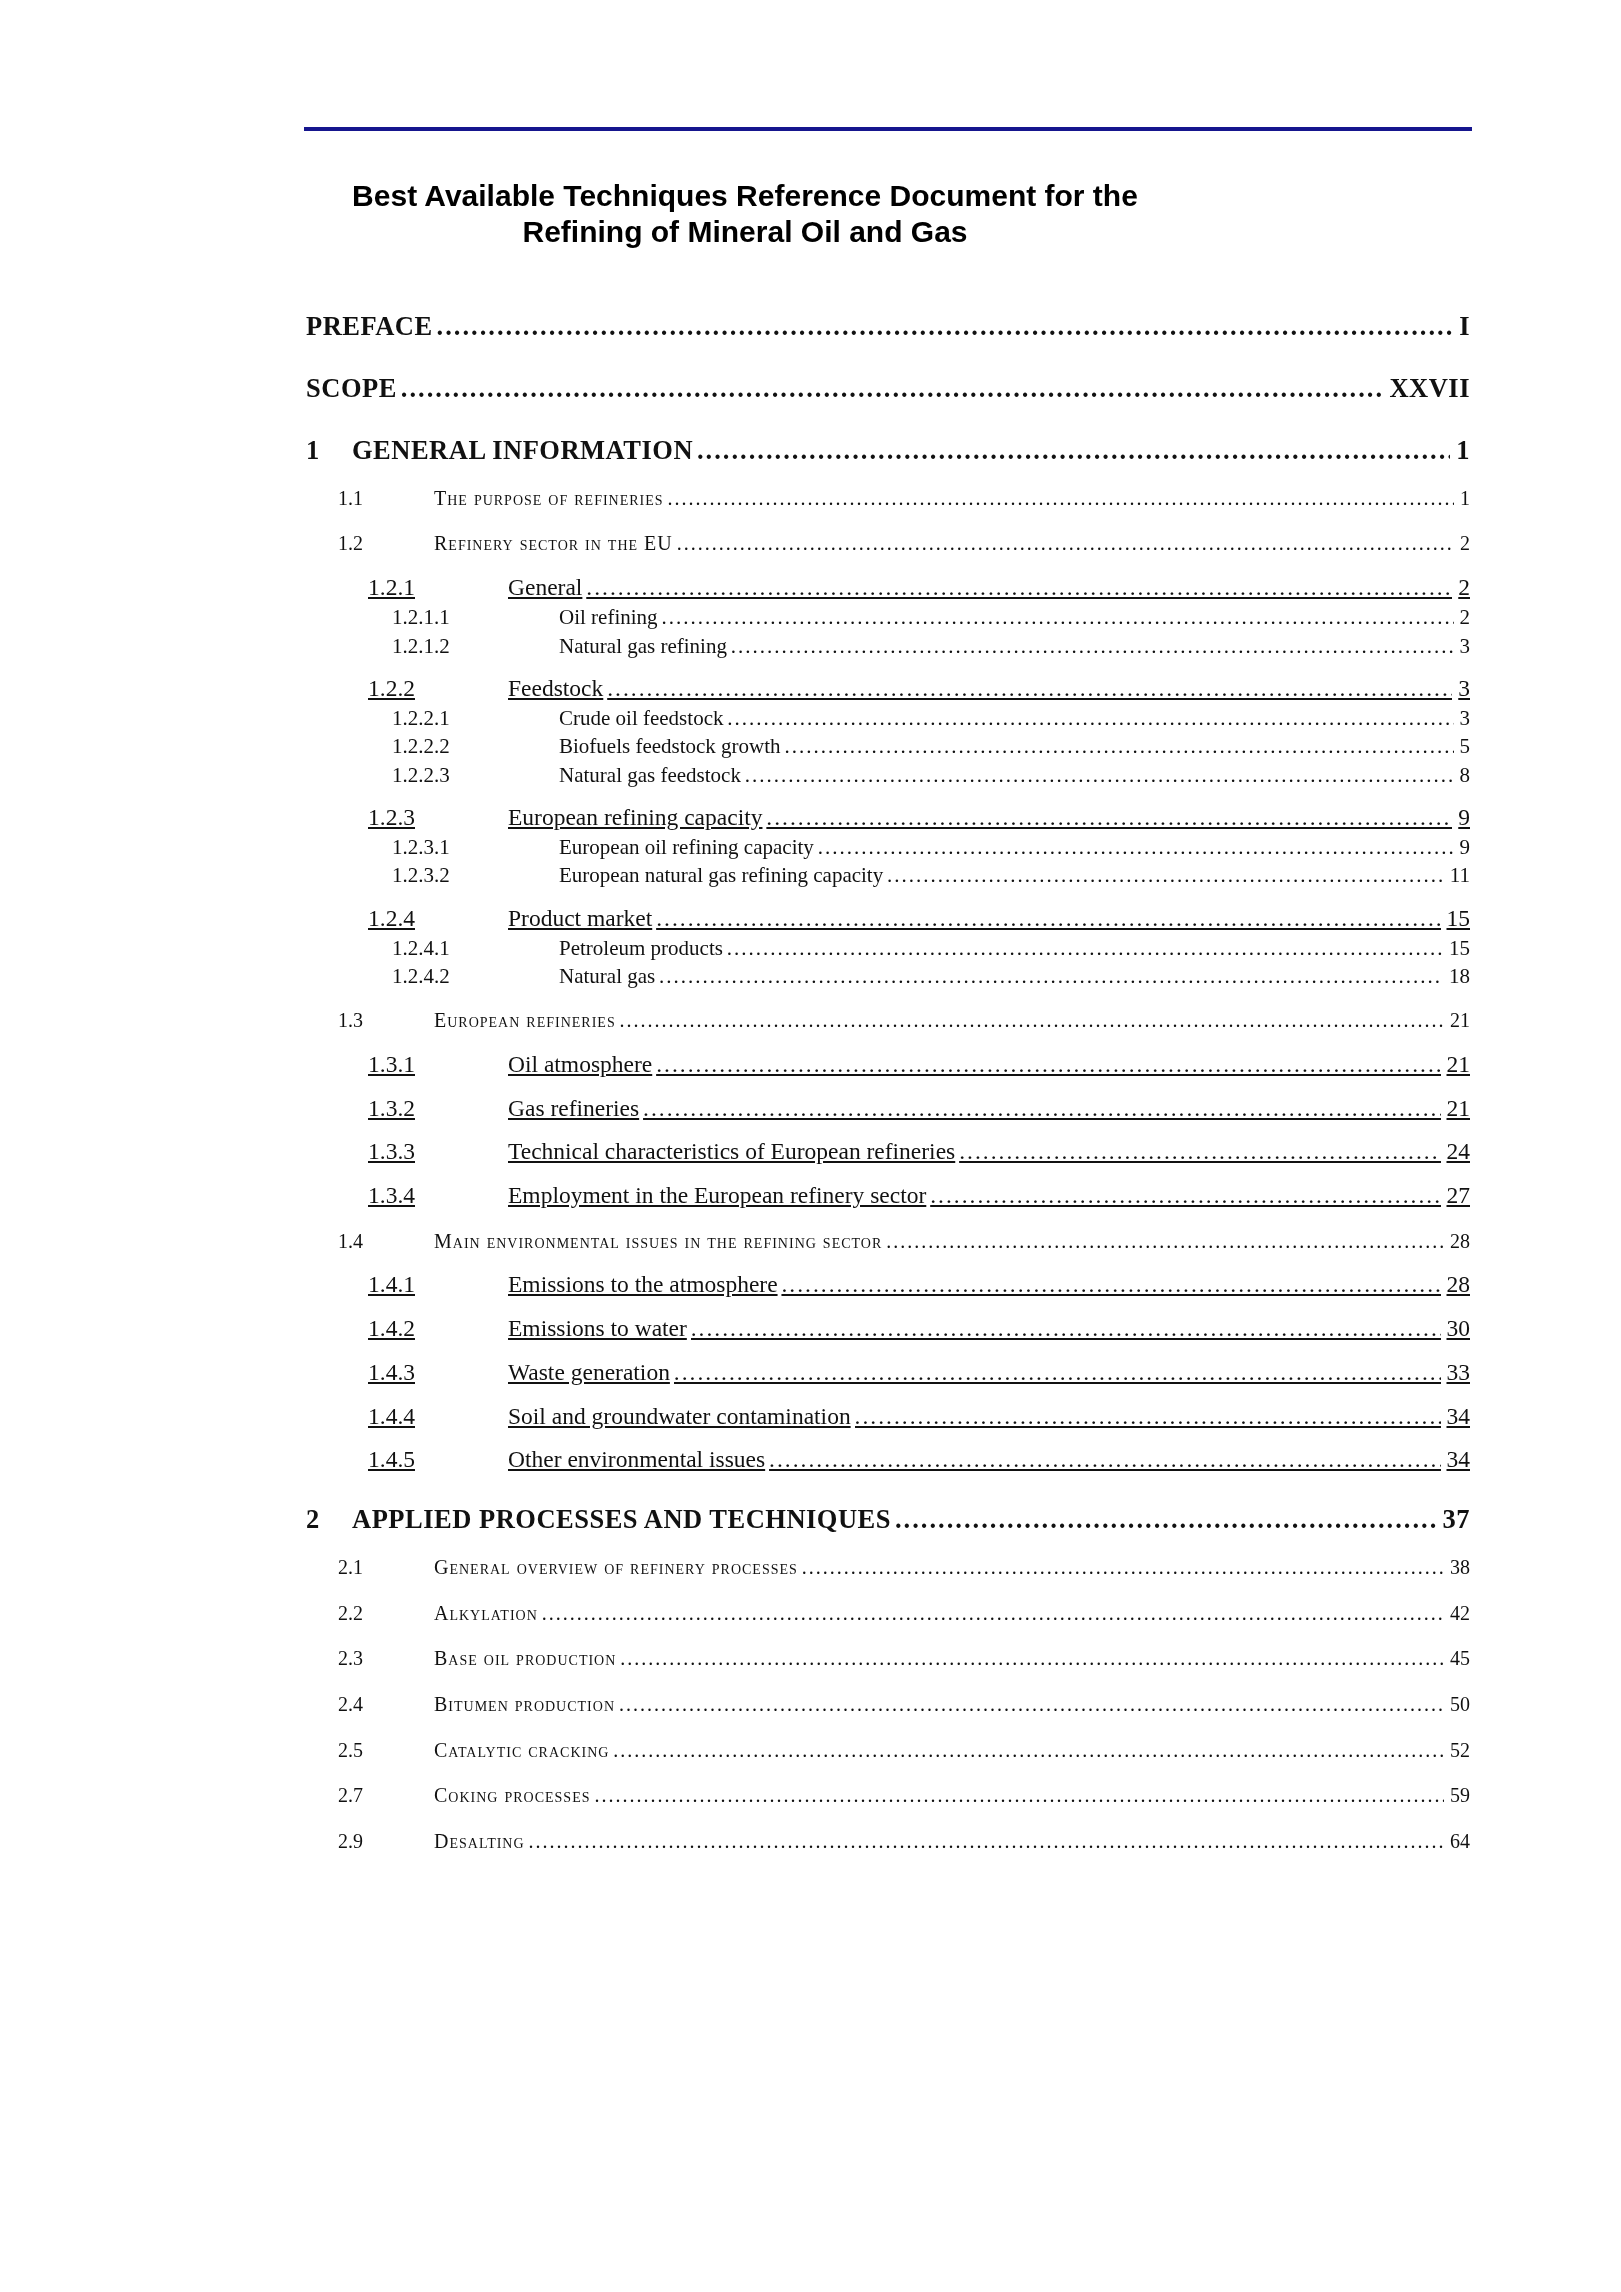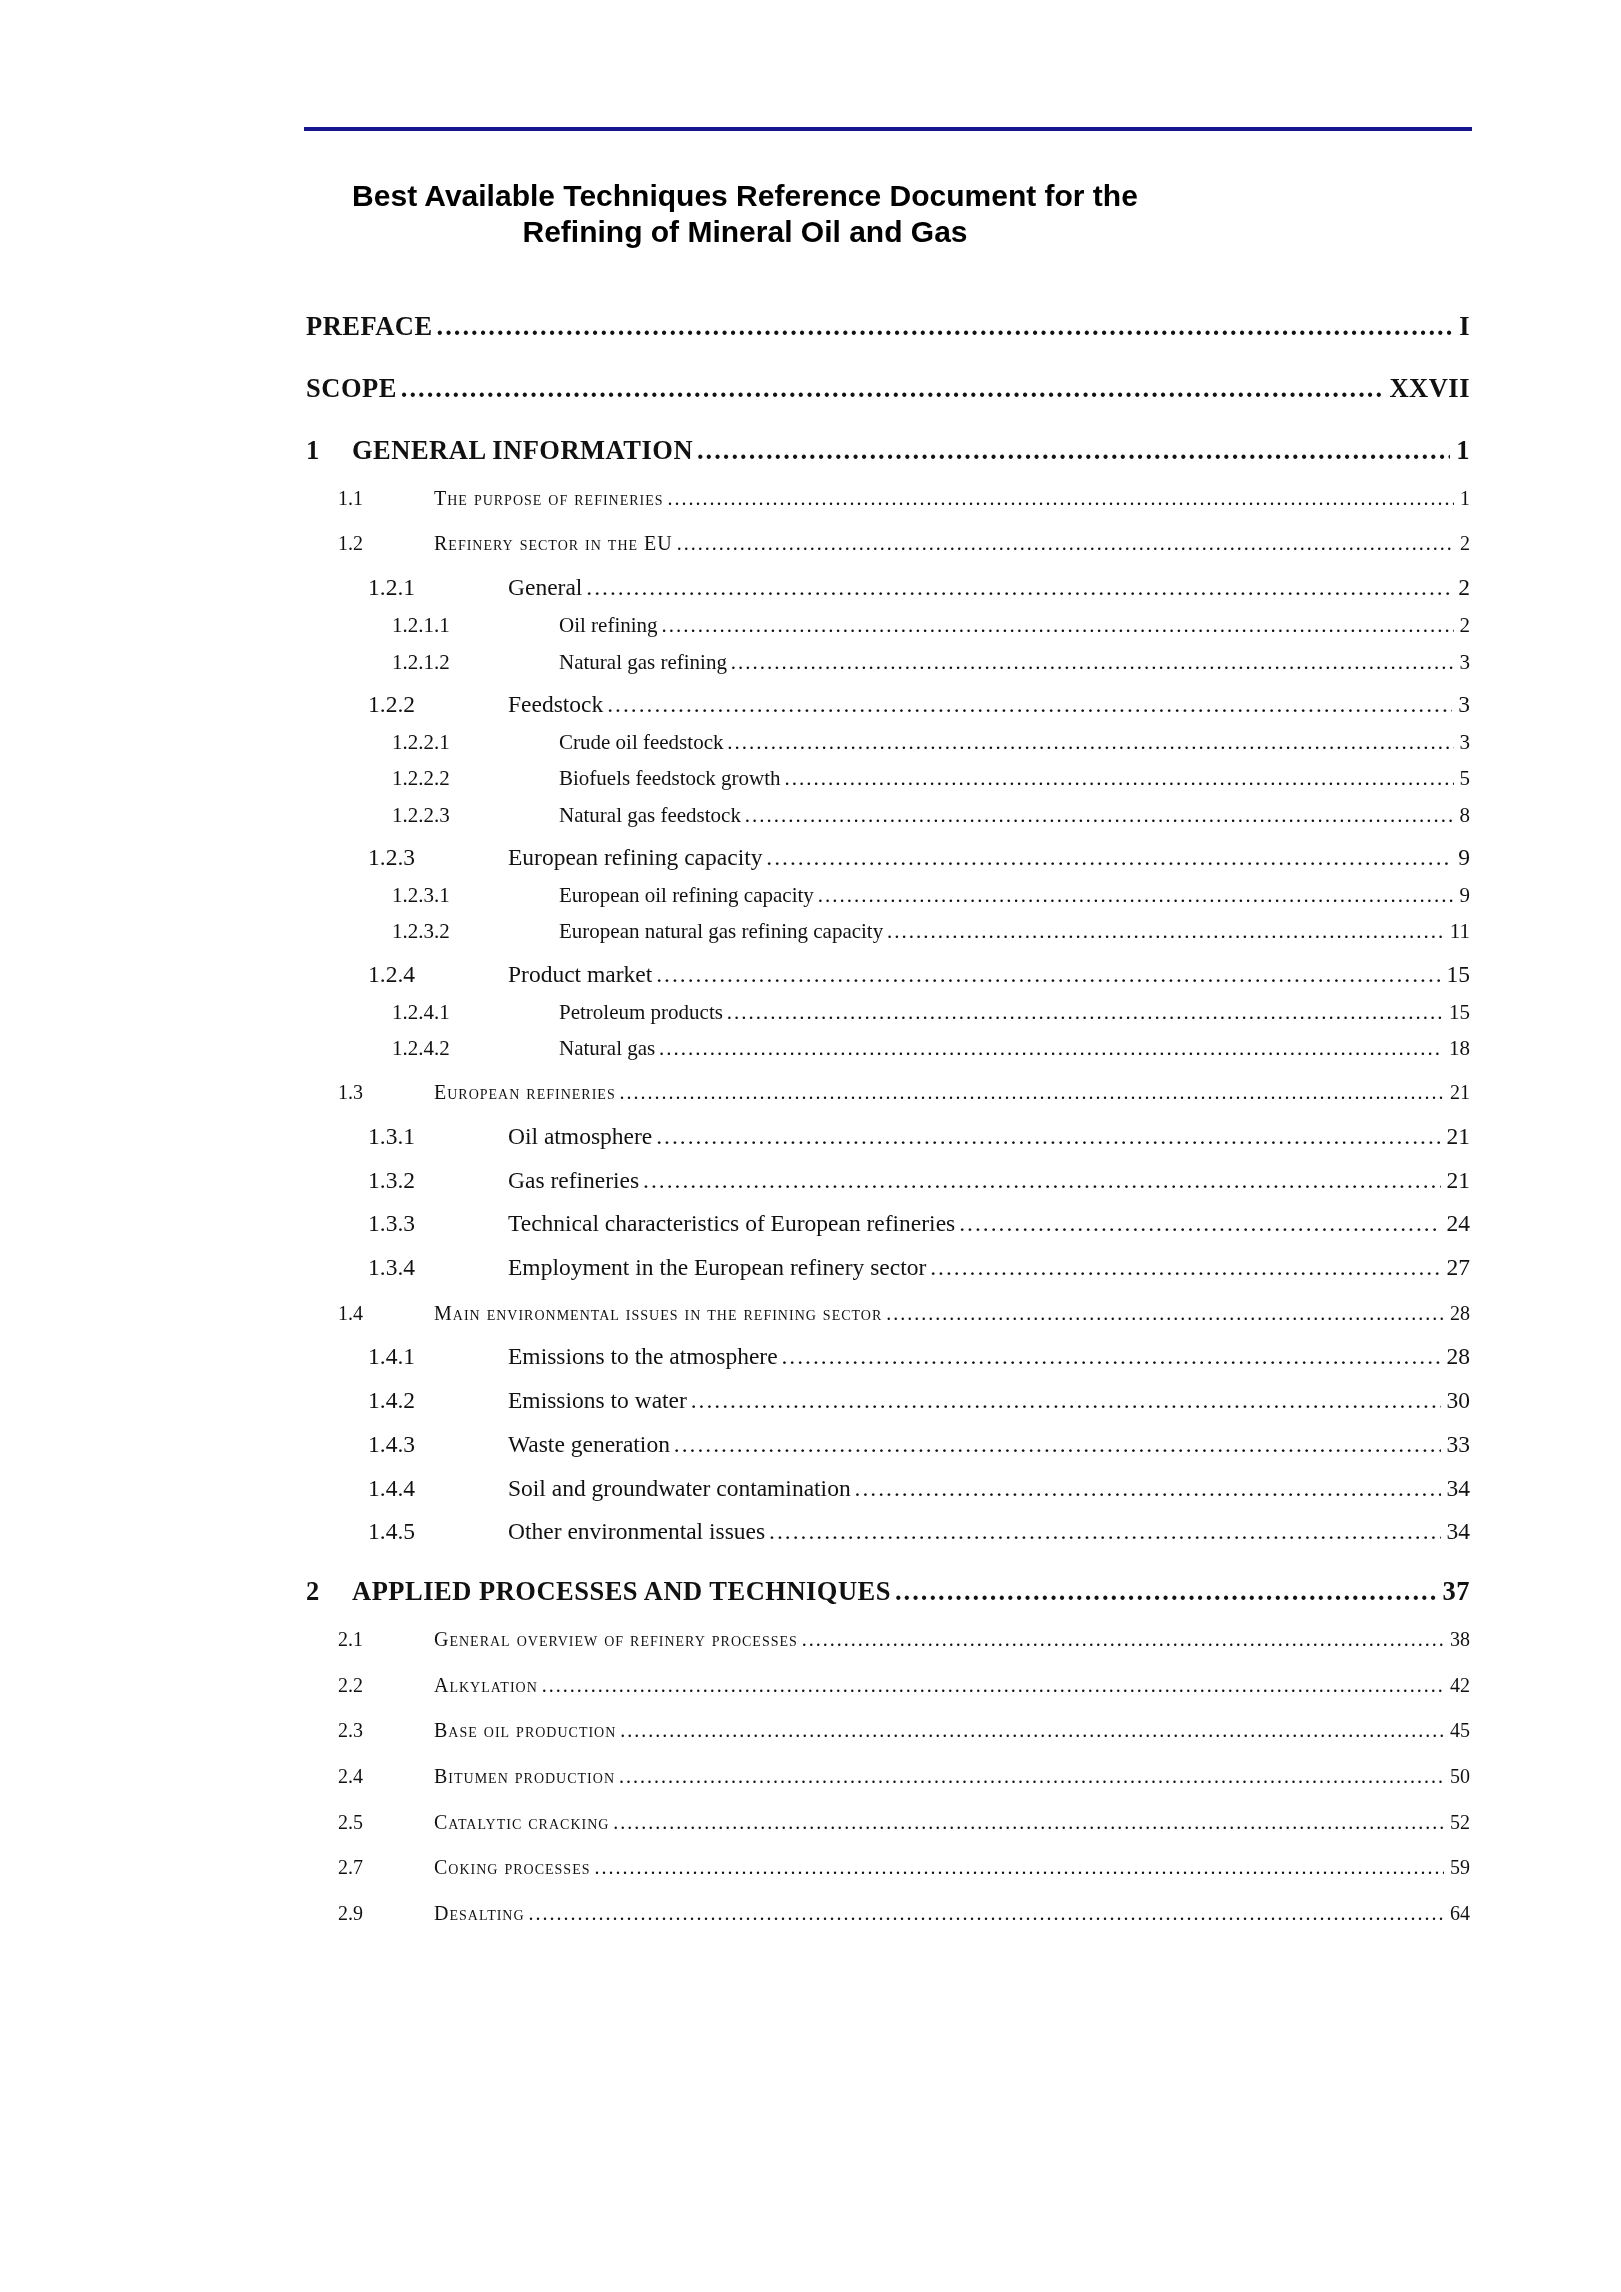--- a/index.html
+++ b/index.html
@@ -32,24 +32,24 @@
   }
   .toc-row .page-num { flex:none; padding-left:5.9px; }
 
   .lvl0 { font-size:26.5px; font-weight:bold; line-height:33px; margin-top:29px; letter-spacing:0.5px; }
   .lvl0 .num { width:46px; }
 
   .lvl1 { font-size:20px; line-height:29px; margin-top:16.7px; padding-left:32px; }
   .lvl1 .num { width:96px; }
   .lvl1 .label { font-variant:small-caps; letter-spacing:1px; }
 
-  .lvl2 { font-size:23.5px; line-height:29px; margin-top:14.7px; padding-left:62px; }
+  .lvl2 { font-size:23.5px; line-height:29px; margin-top:14.7px; padding-left:62px;text-decoration:underline; }
   .lvl2 .num { width:140px; }
 
-  .lvl3 { font-size:21px; line-height:26.5px; margin-top:10px; padding-left:86px; }
+  .lvl3 { font-size:21px; line-height:26.5px; margin-top:2px; padding-left:86px; }
   .lvl3 .num { width:167px; }
 
   
   .watermark { position:absolute; left:0; top:0; width:100%; height:100%; z-index:2; pointer-events:none; }
   .sun-icon { position:absolute; left:0px; top:2056px; width:235px; height:235px; }
   .wm-text {
     position:absolute; left:248px; top:2074px;
     font-family:"DejaVu Serif", serif; font-weight:bold;
     font-size:167px; line-height:1; white-space:nowrap;
     transform:scaleX(0.88); transform-origin:left top;

